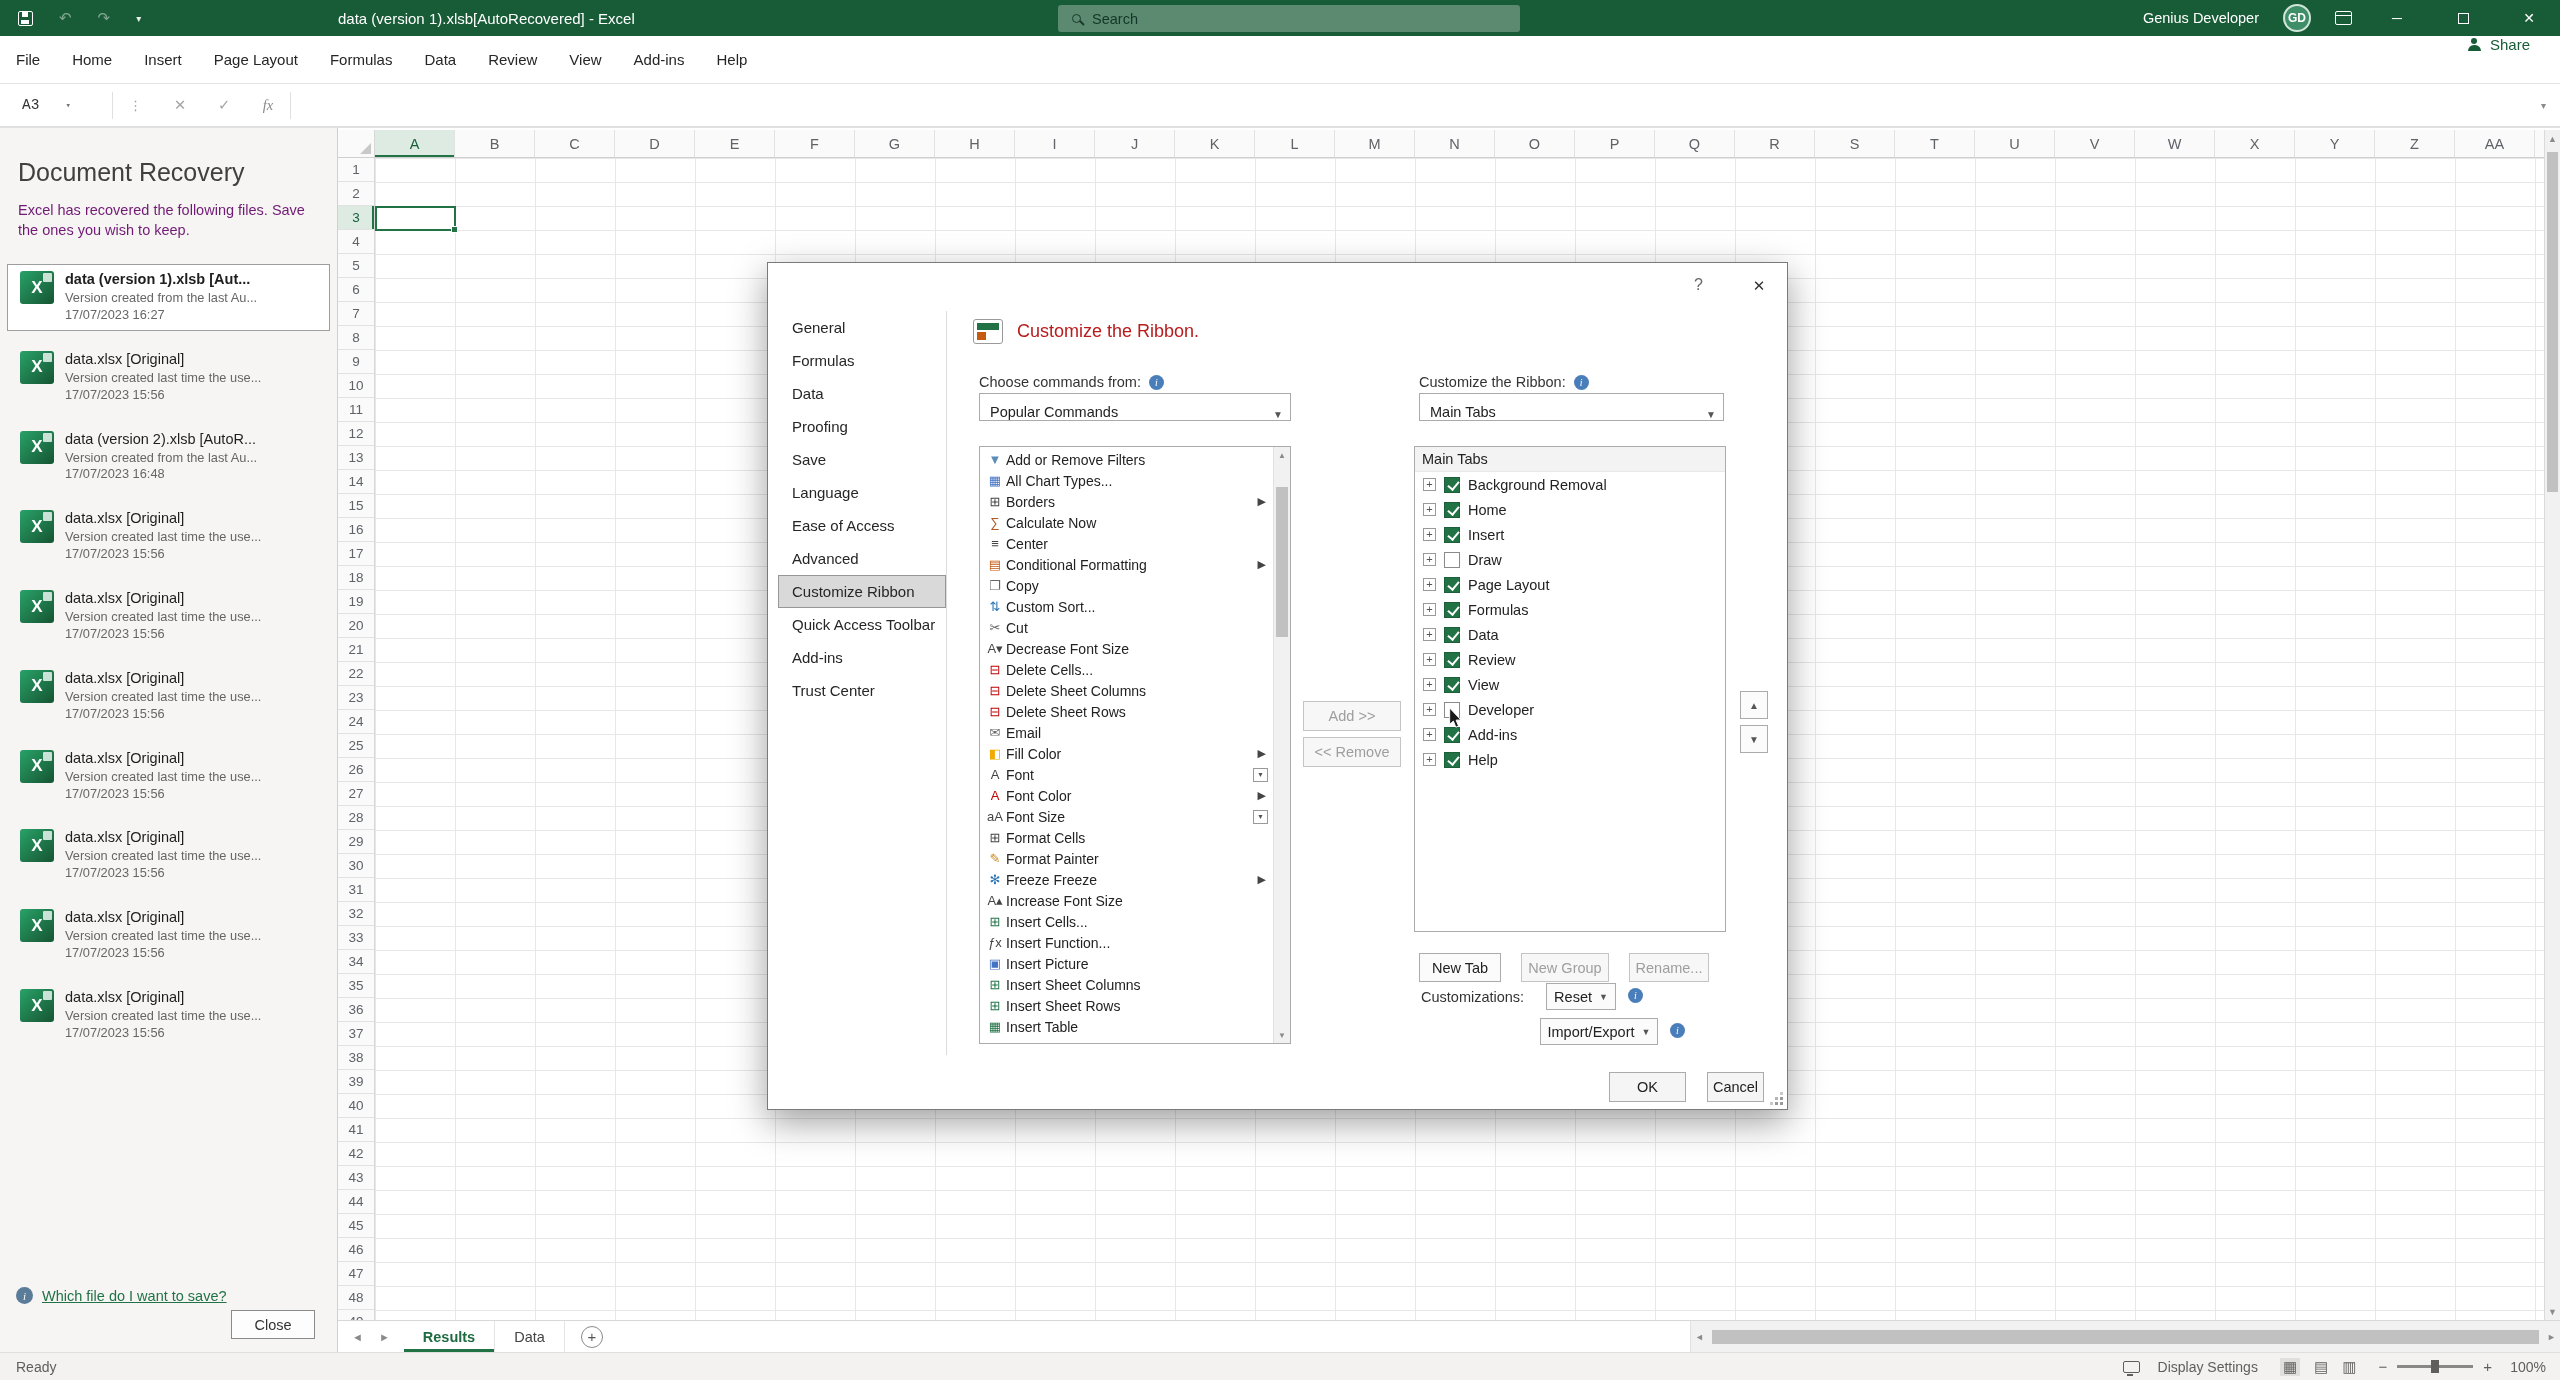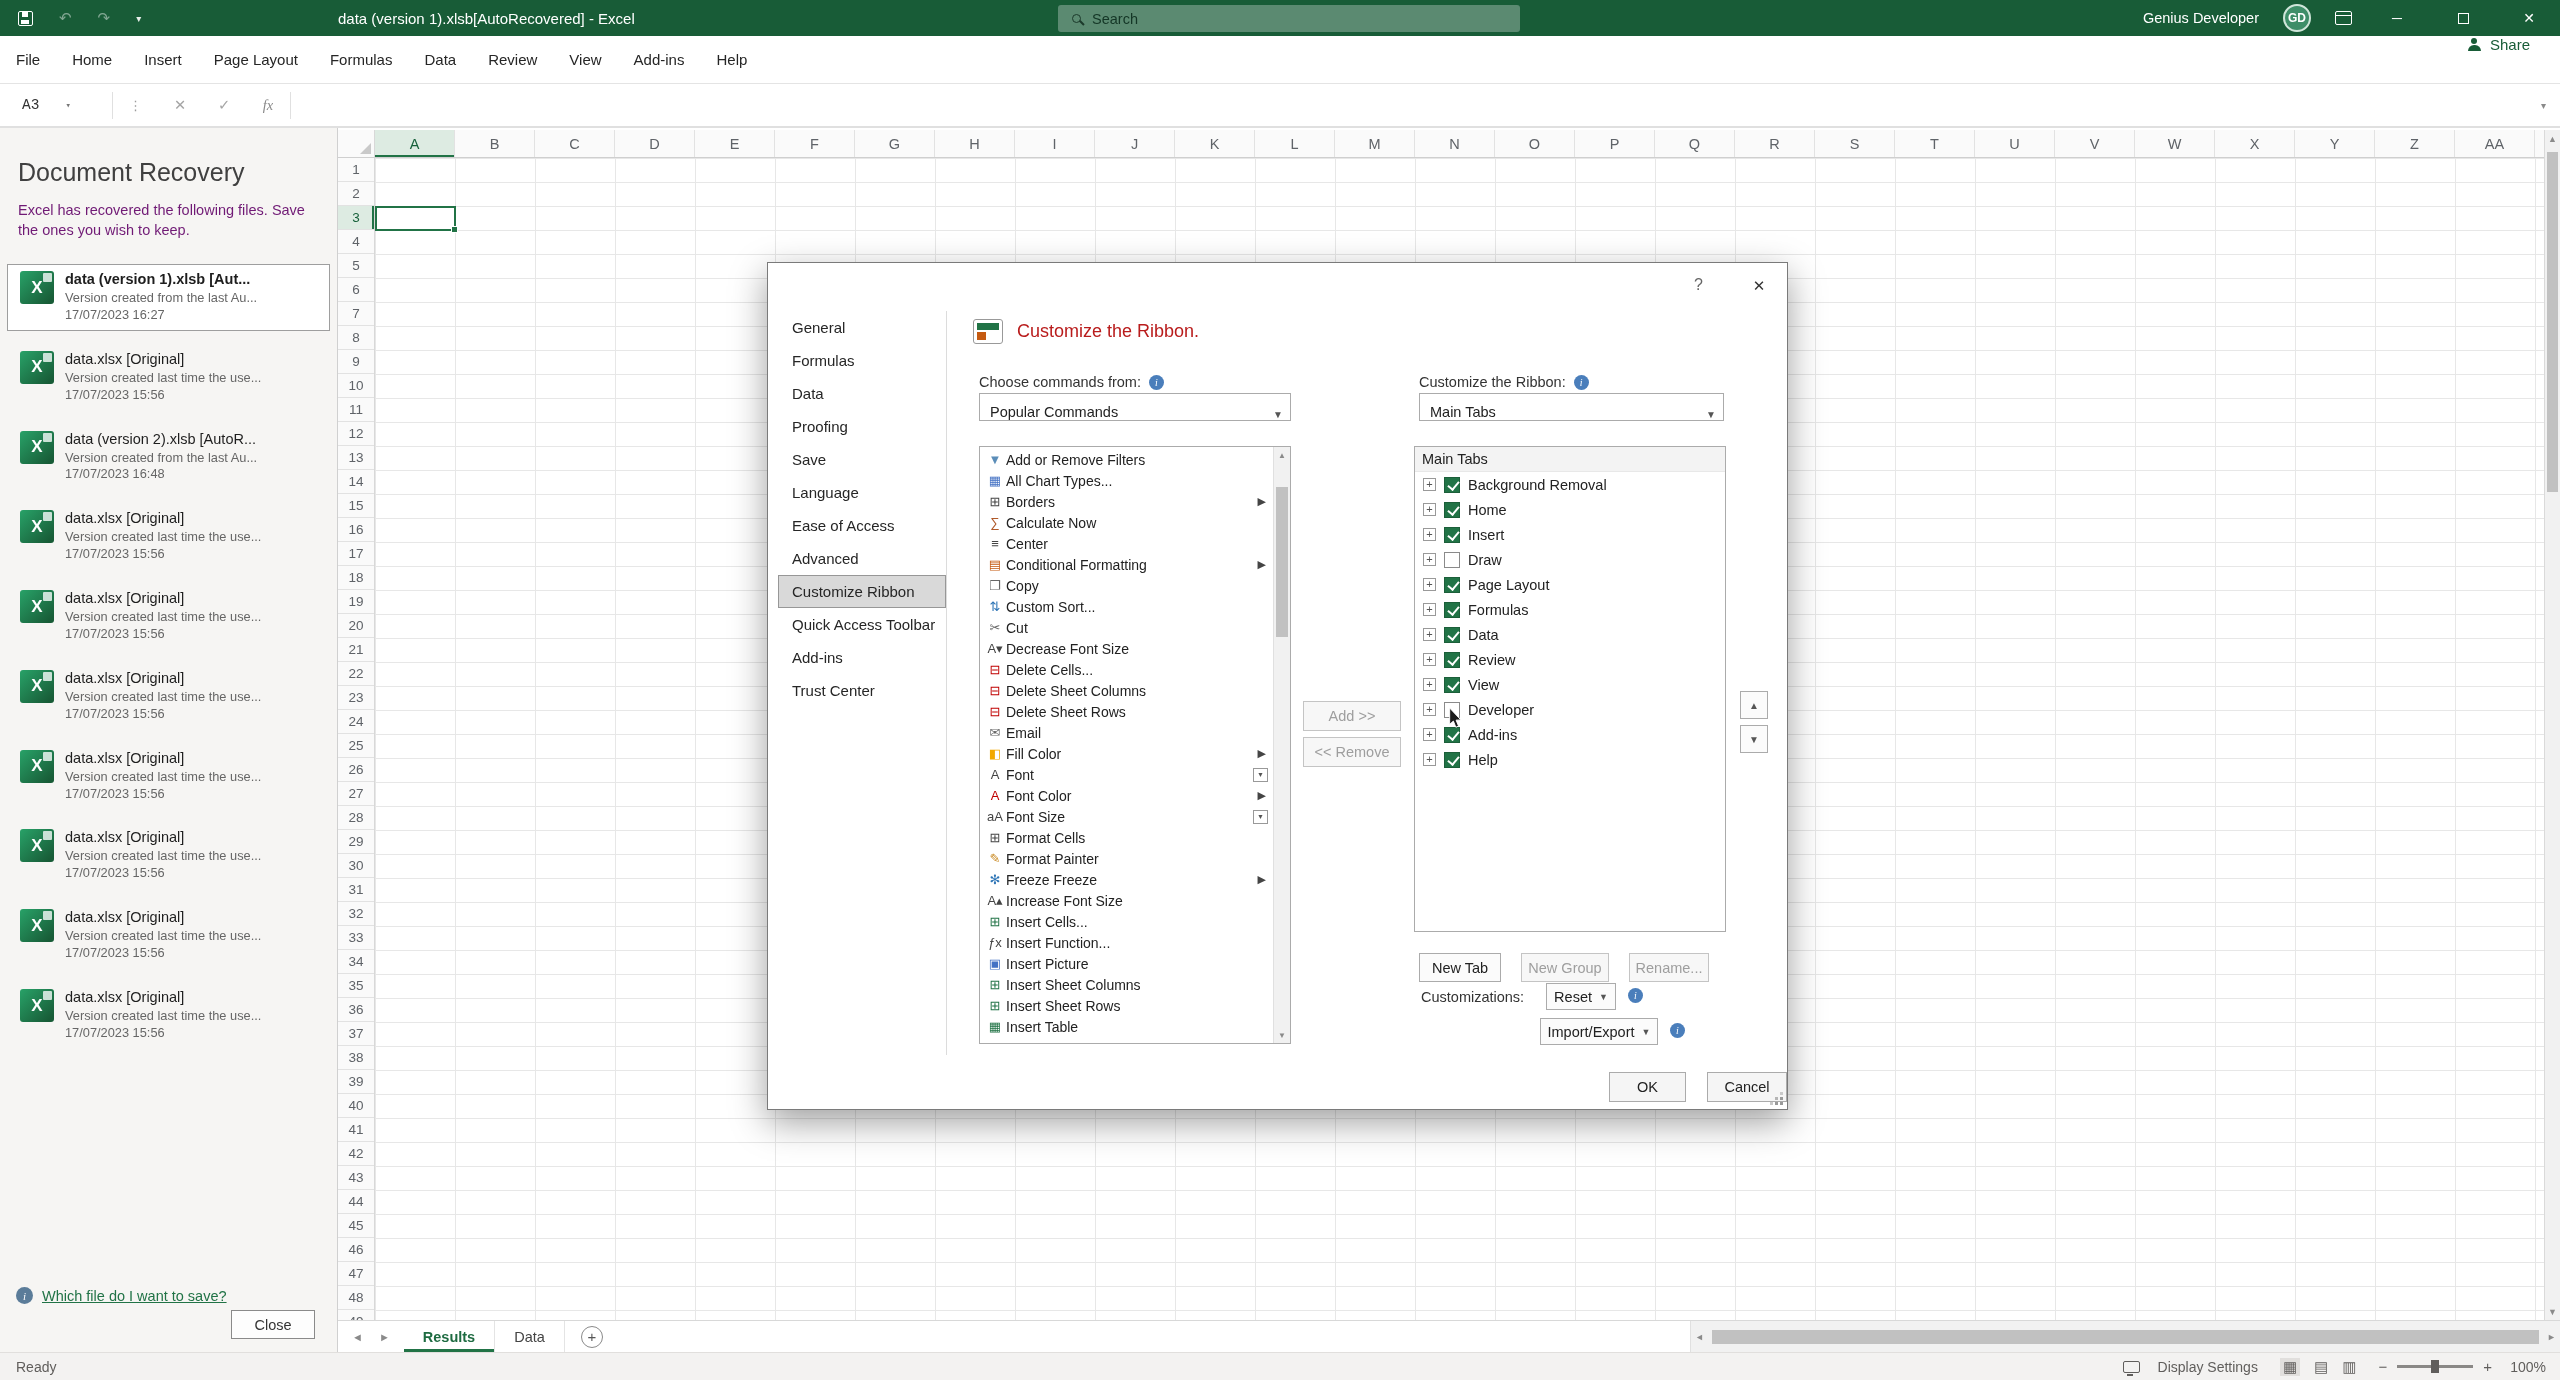--- a/index.html
+++ b/index.html
@@ -138,21 +138,21 @@
   .newtab-btn{left:651px;top:690px;width:82px;height:29px;}
   .newgroup-btn{left:753px;top:690px;width:88px;height:29px;}
   .rename-btn{left:861px;top:690px;width:80px;height:29px;}
   .customizations-label{left:653px;top:726px;}
   .reset-btn{left:778px;top:720px;width:70px;height:27px;}
   .caret-sm{font-size:9px;color:#555;}
   .info-reset{position:absolute;left:860px;top:725px;}
   .impexp-btn{left:772px;top:755px;width:118px;height:27px;}
   .info-impexp{position:absolute;left:902px;top:760px;}
   .ok-btn{left:841px;top:809px;width:77px;height:30px;background:#F5F5F5;}
-  .cancel-btn{left:939px;top:809px;width:80px;height:30px;background:#F5F5F5;}
+  .cancel-btn{left:939px;top:809px;width:57px;height:30px;background:#F5F5F5;}
   .resize-grip{position:absolute;right:4px;bottom:4px;width:12px;height:12px;}
   .resize-grip::before{content:"";position:absolute;right:0;bottom:0;width:3px;height:3px;background:#9A9A9A;
     box-shadow:-5px 0 #9A9A9A,0 -5px #9A9A9A,-10px 0 #C9C9C9,0 -10px #C9C9C9,-5px -5px #B5B5B5;}
 
   
   .sheetbar{position:absolute;left:338px;right:0;top:1320px;height:32px;background:#FFFFFF;border-top:1px solid #D8D8D8;display:flex;align-items:center;z-index:10;}
   .tab-nav{display:flex;gap:16px;padding:0 14px;color:#8A8A8A;font-size:11px;}
   .sheet-tab{height:100%;display:flex;align-items:center;padding:0 19px;font-size:14.5px;color:#444;border-right:1px solid #E4E4E4;}
   .sheet-tab.selected{background:#fff;color:#1E6B41;font-weight:bold;box-shadow:inset 0 -3px 0 #217346;}
   .add-sheet{width:22px;height:22px;border-radius:50%;border:1px solid #8A8A8A;color:#555;display:flex;align-items:center;justify-content:center;font-size:15px;margin-left:16px;}

